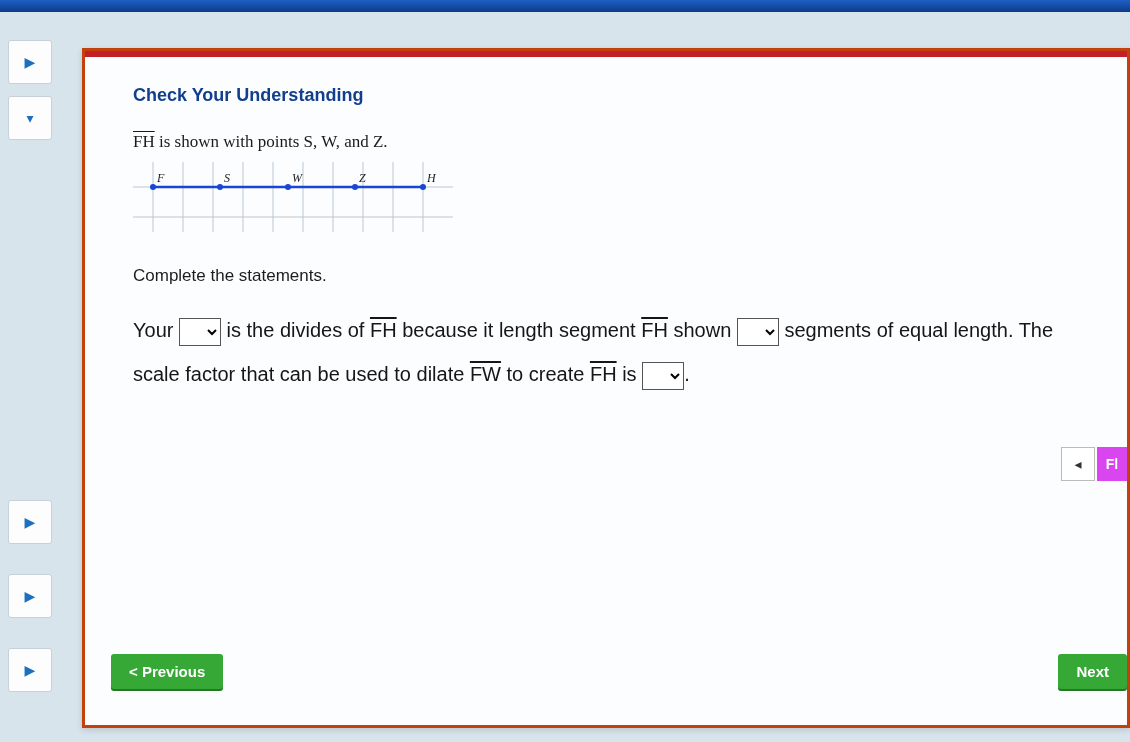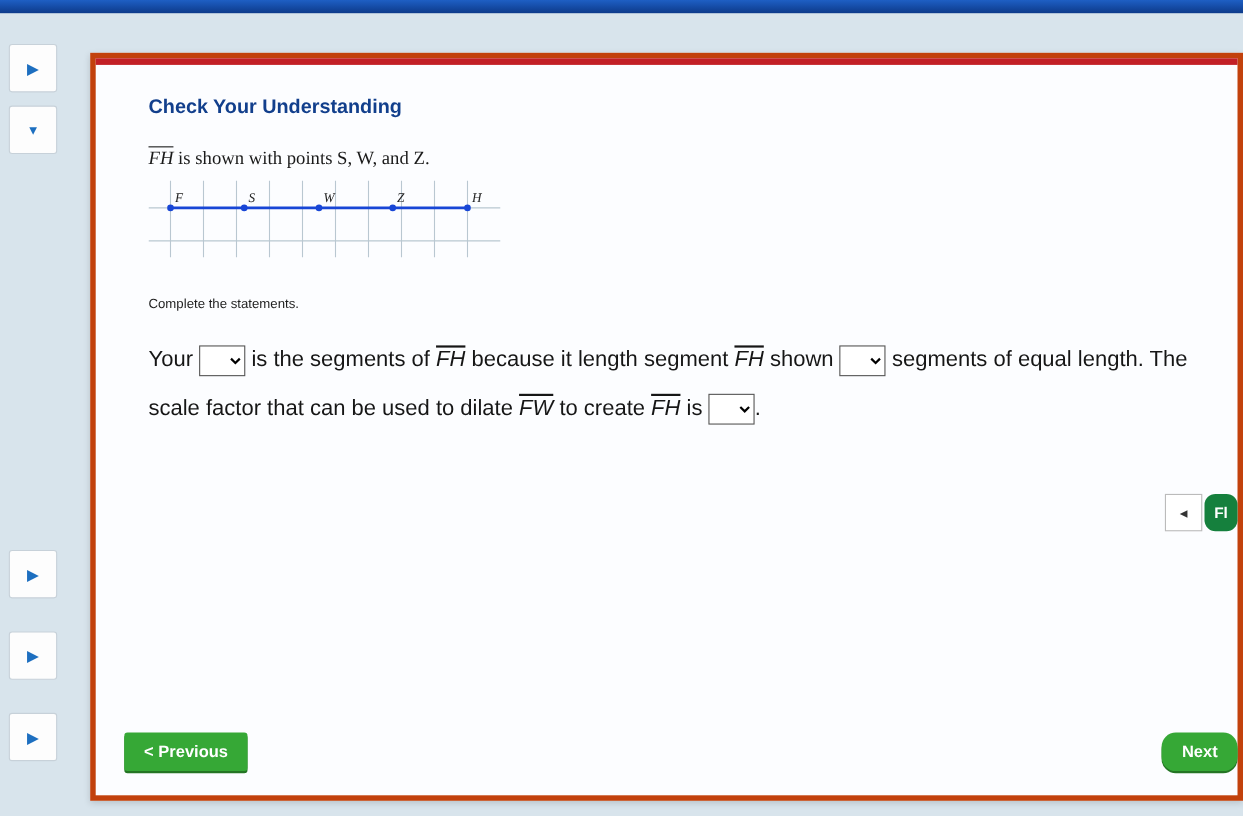--- a/index.html
+++ b/index.html
@@ -29,73 +29,73 @@
     width: 44px; height: 44px;
     background: #fdfdfd; border: 1px solid #c7d1d9;
     border-radius: 3px; display: flex;
     align-items: center; justify-content: center;
     color: #1d6fc0; font-size: 14px; cursor: pointer;
   }
   .main-panel {
     position: absolute; left: 82px; top: 48px;
     width: 1048px; height: 680px;
     background: #fcfdff;
-    border: 5px solid #c2410c;
+    border: 3px solid #c2410c;
     box-shadow: 0 2px 6px rgba(0,0,0,.15);
   }
   .red-bar {
     height: 6px; background: #c22026; width: 100%;
   }
   .content {
     padding: 28px 40px 20px 48px;
     position: relative; height: calc(100% - 6px);
   }
   .heading {
     color: #123f8c; font-weight: bold; font-size: 18px;
     margin-bottom: 26px;
   }
   .problem-text {
     font-size: 17px; color: #1a1a1a; margin-bottom: 10px;
     font-family: Georgia, 'Times New Roman', serif;
   }
-  .overline { text-decoration: overline; font-style: italic; }
+  .overline { text-decoration: overline; }
   .ital { }
   .diagram-holder { margin: 6px 0 30px 0; }
-  .complete { font-size: 12px; color: #1d1d1d; margin-bottom: 22px; }
+  .complete { font-size: 17px; color: #1d1d1d; margin-bottom: 22px; }
   .statement {
     font-size: 20px; color: #161616; line-height: 2.2;
     max-width: 960px;
   }
   select.blank {
     width: 42px; height: 28px;
     border: 1px solid #555; background: #fff;
     vertical-align: middle; font-size: 14px;
   }
   .prev-btn, .next-btn {
-    position: absolute; bottom: 22px;
+    position: absolute; bottom: 36px;
     padding: 9px 18px; border: none; border-radius: 3px;
     color: #fff; font-weight: bold; font-size: 15px;
     cursor: pointer; background: #36a836;
     box-shadow: 0 2px 0 #247524;
   }
   .prev-btn { left: 26px; }
-  .next-btn { right: 0px; border-radius: 13px; }
+  .next-btn { right: 0px; }
   .flag-group {
     position: absolute; right: 0; top: 390px;
     display: flex; gap: 2px;
   }
   .flag-back {
     width: 34px; height: 34px; background: #fff;
     border:1px solid #bbb; display:flex; align-items:center;
     justify-content:center; color:#333; font-size:14px;
   }
   .flag-btn {
-    width: 30px; height: 34px; background: #15803d;
+    width: 30px; height: 34px; background: #d946ef;
     color:#fff; display:flex; align-items:center;
-    justify-content:center; font-weight:bold; font-size:14px;border-radius:10px;
+    justify-content:center; font-weight:bold; font-size:14px;
   }
   
   .nl {
     position: relative; width: 320px; height: 70px;
   }
   .nl .grid line { stroke: #b9c7d1; stroke-width:1; }
   .nl .seg { stroke: #1846d6; stroke-width: 2.5; }
   .nl .pt { fill: #1846d6; }
   .nl text { font-size: 12px; font-style: italic; font-family: Georgia, serif; fill:#222; }
 </style>
@@ -153,21 +153,21 @@
         <text x="226" y="20">Z</text>
         <text x="294" y="20">H</text>
       </svg>
     </div>
 
     <div class="complete">Complete the statements.</div>
 
     <div class="statement">
       <span>Your </span>
       <select class="blank"></select>
-      <span> is the segments of </span>
+      <span> is the divides of </span>
       <span class="overline">FH</span>
       <span> because it length segment </span>
       <span class="overline">FH</span>
       <span> shown </span>
       <select class="blank"></select>
       <span> segments of equal length. The scale factor that can be used to dilate </span>
       <span class="overline">FW</span>
       <span> to create </span>
       <span class="overline">FH</span>
       <span> is </span>

